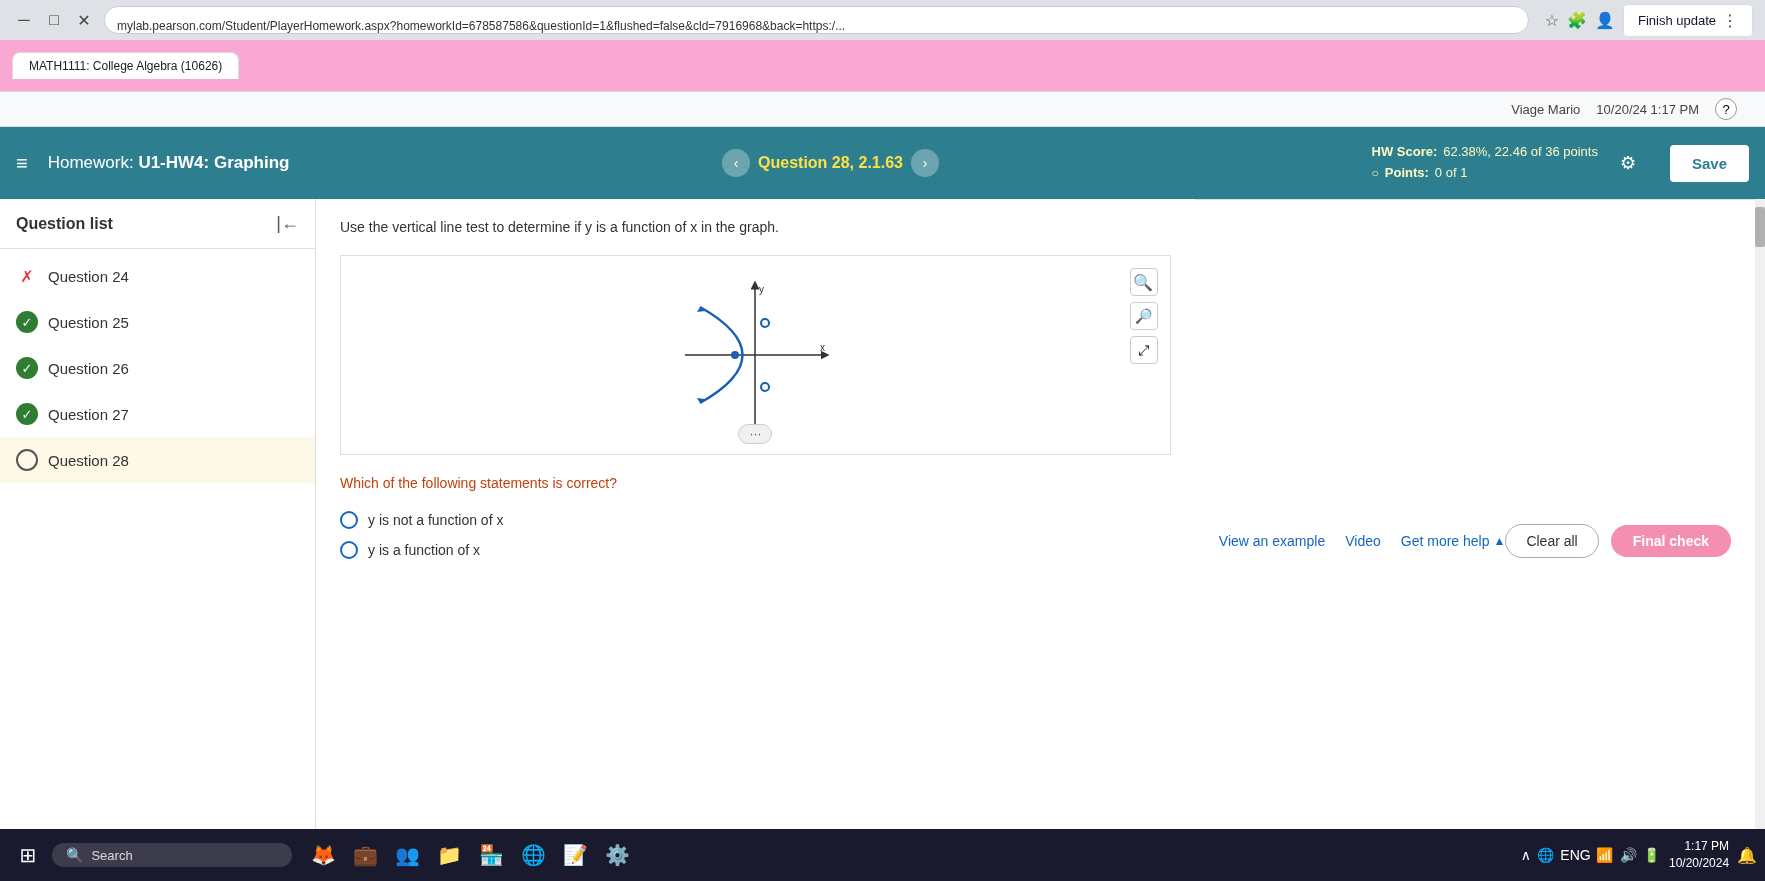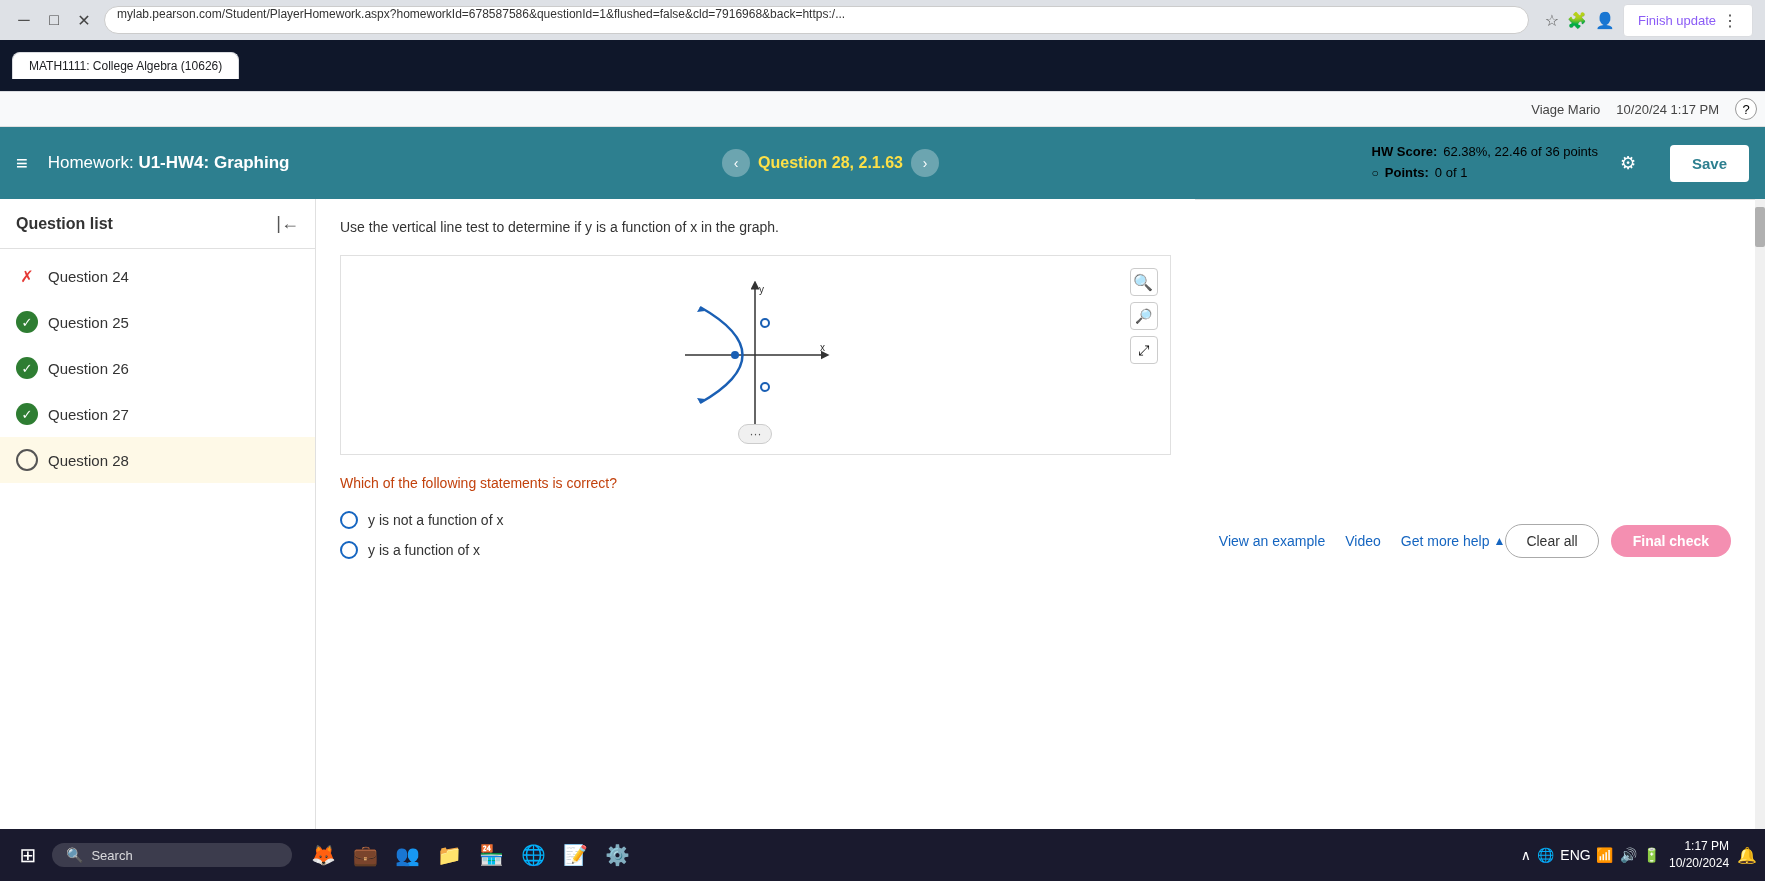--- a/index.html
+++ b/index.html
@@ -40,28 +40,28 @@
     .address-bar {
       flex: 1;
       height: 28px;
       border-radius: 14px;
       border: 1px solid #ccc;
       background: white;
       padding: 0 12px;
       font-size: 12px;
       color: #333;
       display: flex;
-      align-items: flex-start;
+      align-items: flex-end;
       overflow: hidden;
       white-space: nowrap;
       text-overflow: ellipsis;
     }
     .browser-toolbar {
       height: 52px;
-      background: #0f172a;
+      background: #f9a8d4;
       display: flex;
       align-items: center;
       padding: 0 12px;
       border-bottom: 1px solid #dadce0;
     }
     .tab-area {
       display: flex;
       align-items: center;
       gap: 8px;
       flex: 1;
@@ -78,21 +78,21 @@
       text-overflow: ellipsis;
       border: 1px solid #dadce0;
       border-bottom: none;
     }
     .finish-update-btn {
       background: white;
       border: 1px solid #dadce0;
       border-radius: 4px;
       padding: 6px 14px;
       font-size: 13px;
-      color: #8b5cf6;
+      color: #0f172a;
       cursor: pointer;
       display: flex;
       align-items: center;
       gap: 6px;
     }
     .finish-update-btn:after {
       content: '⋮';
       font-size: 16px;
       color: #444;
     }
@@ -101,21 +101,21 @@
     .page-wrapper {
       background: #f8f9fa;
       height: calc(881px - 92px);
       display: flex;
       flex-direction: column;
     }
 
     
     .page-header {
       background: #f8f9fa;
-      padding: 6px 8px;
+      padding: 6px 28px;
       display: flex;
       align-items: center;
       justify-content: space-between;
       border-bottom: 1px solid #e0e0e0;
       font-size: 13px;
       color: #444;
     }
     .user-info {
       display: flex;
       align-items: center;
@@ -164,21 +164,21 @@
       font-size: 14px;
     }
     .question-label {
       font-size: 16px;
       font-weight: bold;
       color: #fde047;
     }
     .hw-score {
       text-align: center;
       font-size: 13px;
-      color: #000000;
+      color: #fef9c3;
       line-height: 1.6;
     }
     .hw-score .score-line {
       display: flex;
       align-items: center;
       gap: 6px;
     }
     .save-btn {
       background: white;
       color: #2d7f8f;

